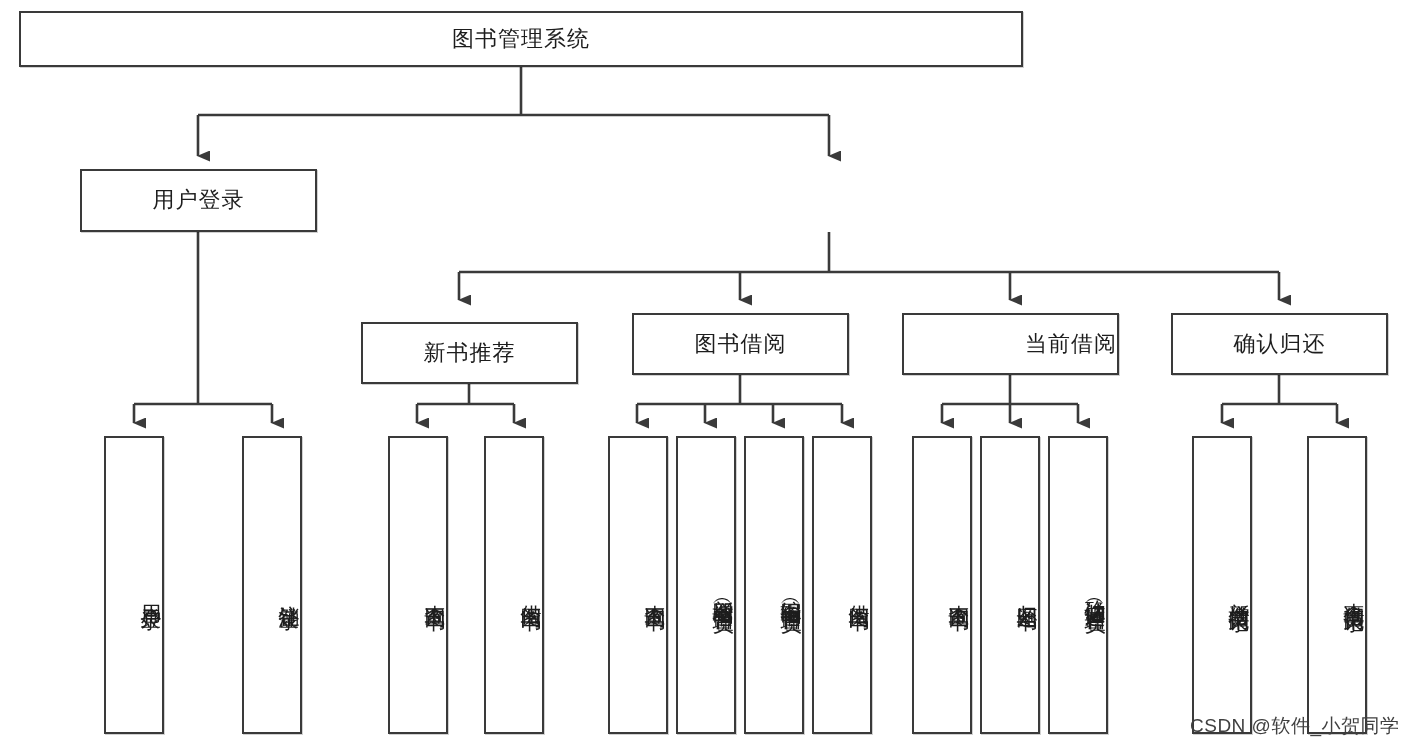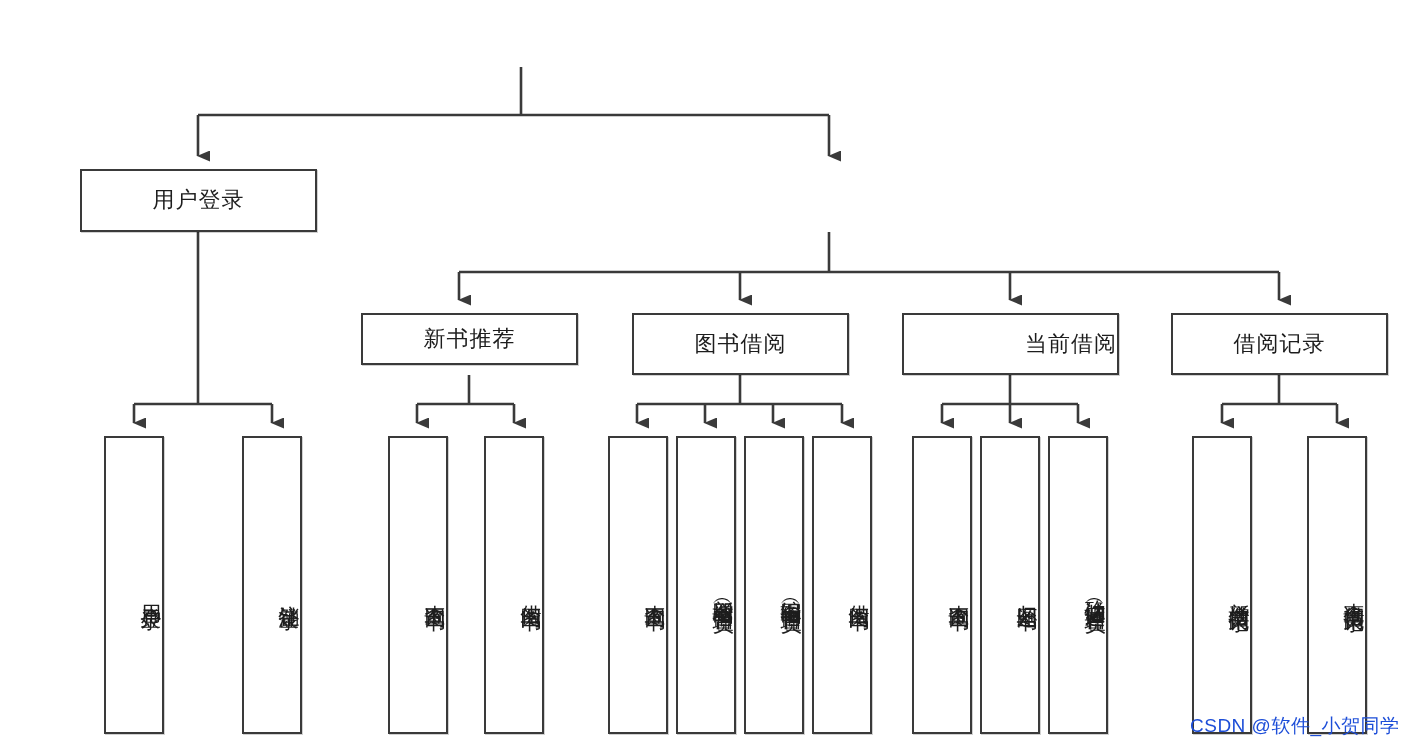--- a/index.html
+++ b/index.html
@@ -49,21 +49,21 @@
     line-height:1.05;
   }
   .node.v span{
     writing-mode:vertical-rl;
     text-orientation:upright;
     white-space:nowrap;
   }
   .watermark{
     position:absolute;
     font-size:19px;
-    color:#1d4ed8;
+    color:#404040;
     letter-spacing:0.5px;
     white-space:nowrap;
     user-select:none;
   }
 </style>
 </head>
 <body>
 
 <div id="canvas">
 
@@ -111,40 +111,43 @@
       <path d="M1010,404 L1010,423" marker-end="url(#arw)"></path>
       <path d="M1078,404 L1078,423" marker-end="url(#arw)"></path>
 
       <path d="M1279,375 L1279,404"></path>
       <path d="M1222,404 L1337,404"></path>
       <path d="M1222,404 L1222,423" marker-end="url(#arw)"></path>
       <path d="M1337,404 L1337,423" marker-end="url(#arw)"></path>
     </g>
   </svg>
 
+  <div class="node h root" style="left:19px;top:11px;width:1004px;height:56px;">
+    <span>图书管理系统</span>
+  </div>
 
   <div class="node h" style="left:80px;top:169px;width:237px;height:63px;">
     <span>用户登录</span>
   </div>
 
 
-  <div class="node h" style="left:361px;top:313px;width:217px;height:52px;">
+  <div class="node h" style="left:361px;top:322px;width:217px;height:62px;">
     <span>新书推荐</span>
   </div>
 
   <div class="node h" style="left:632px;top:313px;width:217px;height:62px;text-align:right;">
     <span>图书借阅</span>
   </div>
 
   <div class="node h" style="left:902px;top:313px;width:217px;height:62px;justify-content:flex-end;">
     <span>当前借阅</span>
   </div>
 
   <div class="node h" style="left:1171px;top:313px;width:217px;height:62px;">
-    <span>借阅记录</span>
+    <span>确认归还</span>
   </div>
 
   <div class="node v" style="left:104px;top:436px;width:60px;height:298px;">
     <span>用户登录</span>
   </div>
   <div class="node v" style="left:242px;top:436px;width:60px;height:298px;">
     <span>注销登录</span>
   </div>
 
   <div class="node v" style="left:388px;top:436px;width:60px;height:298px;">

